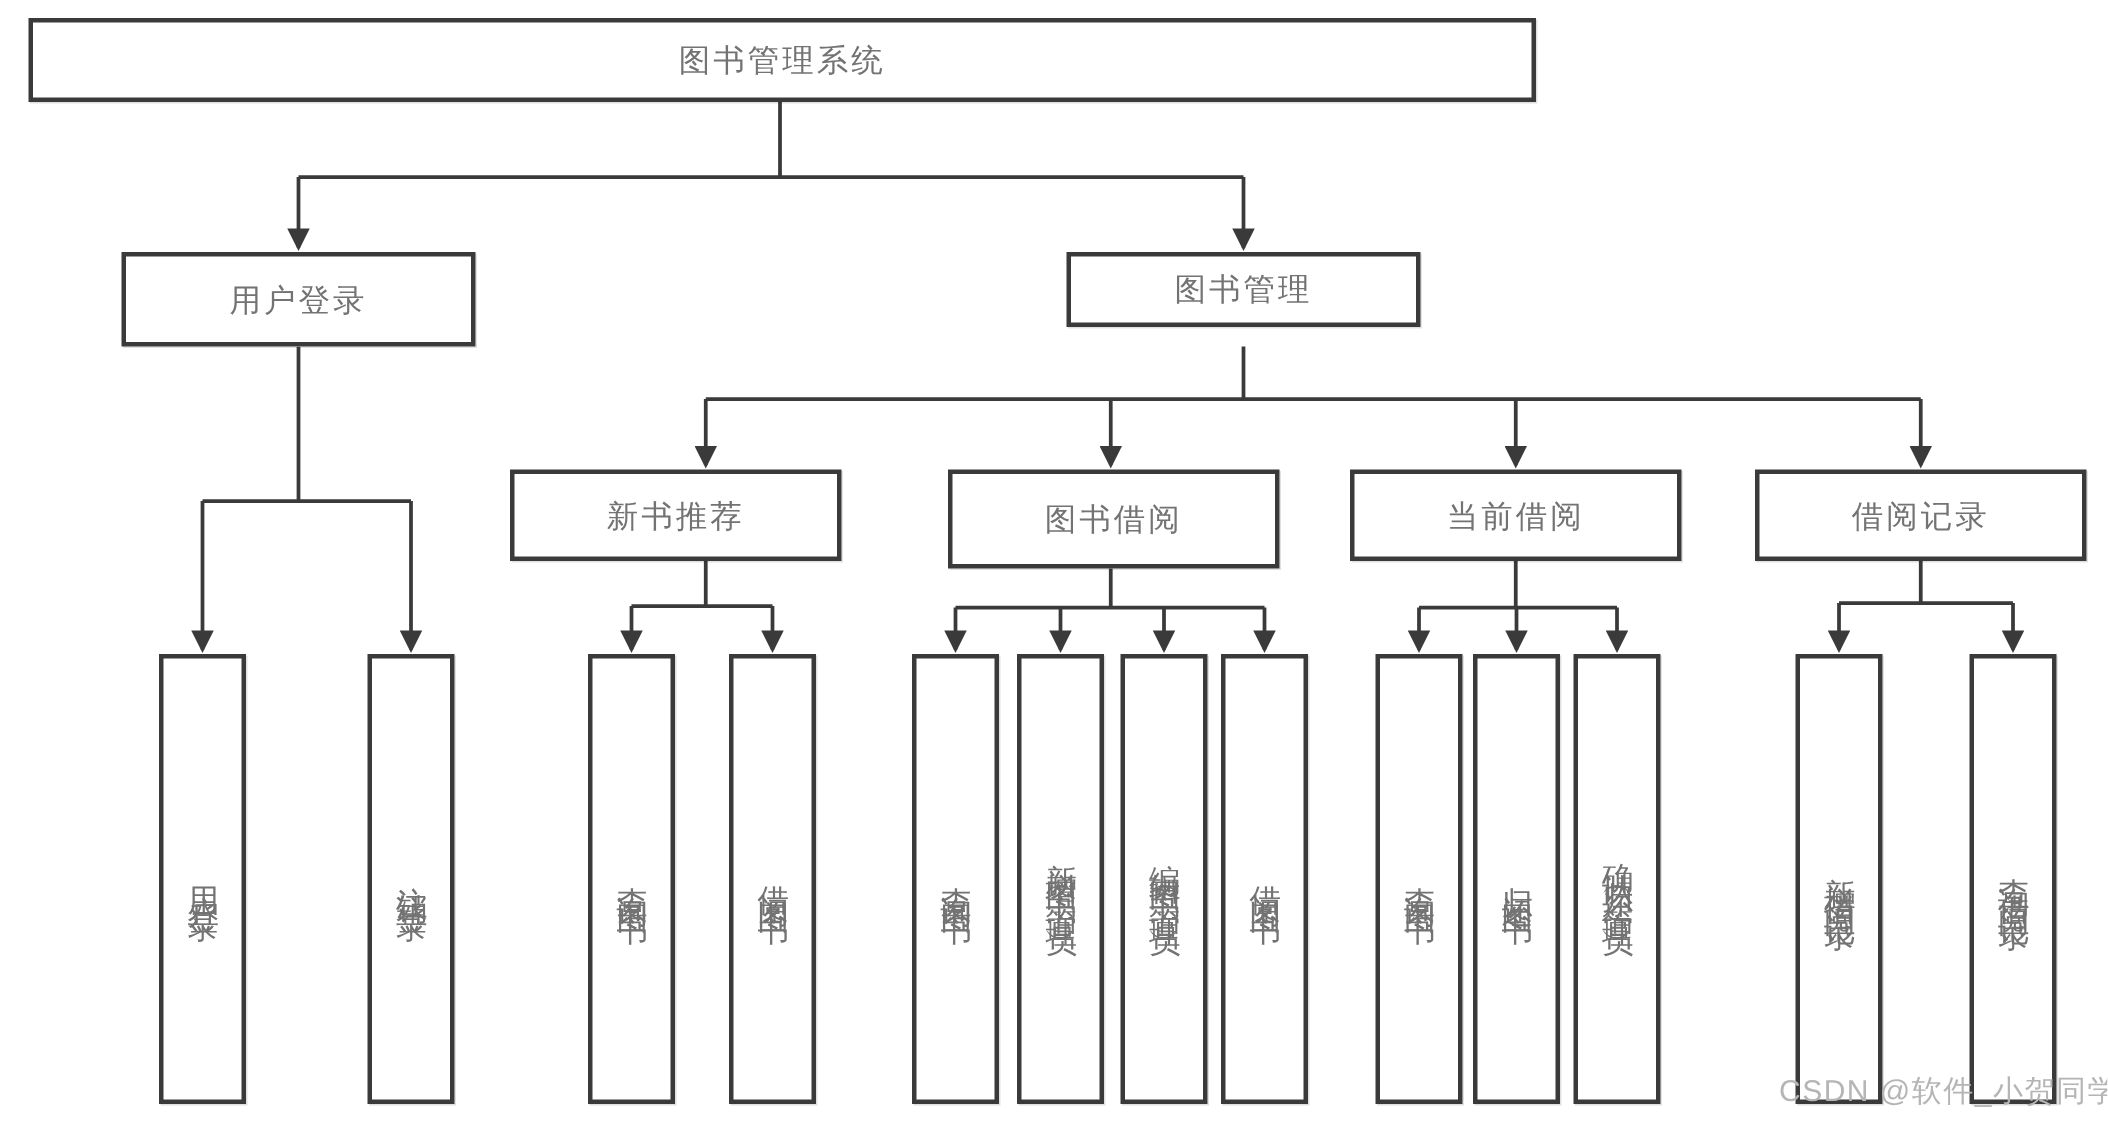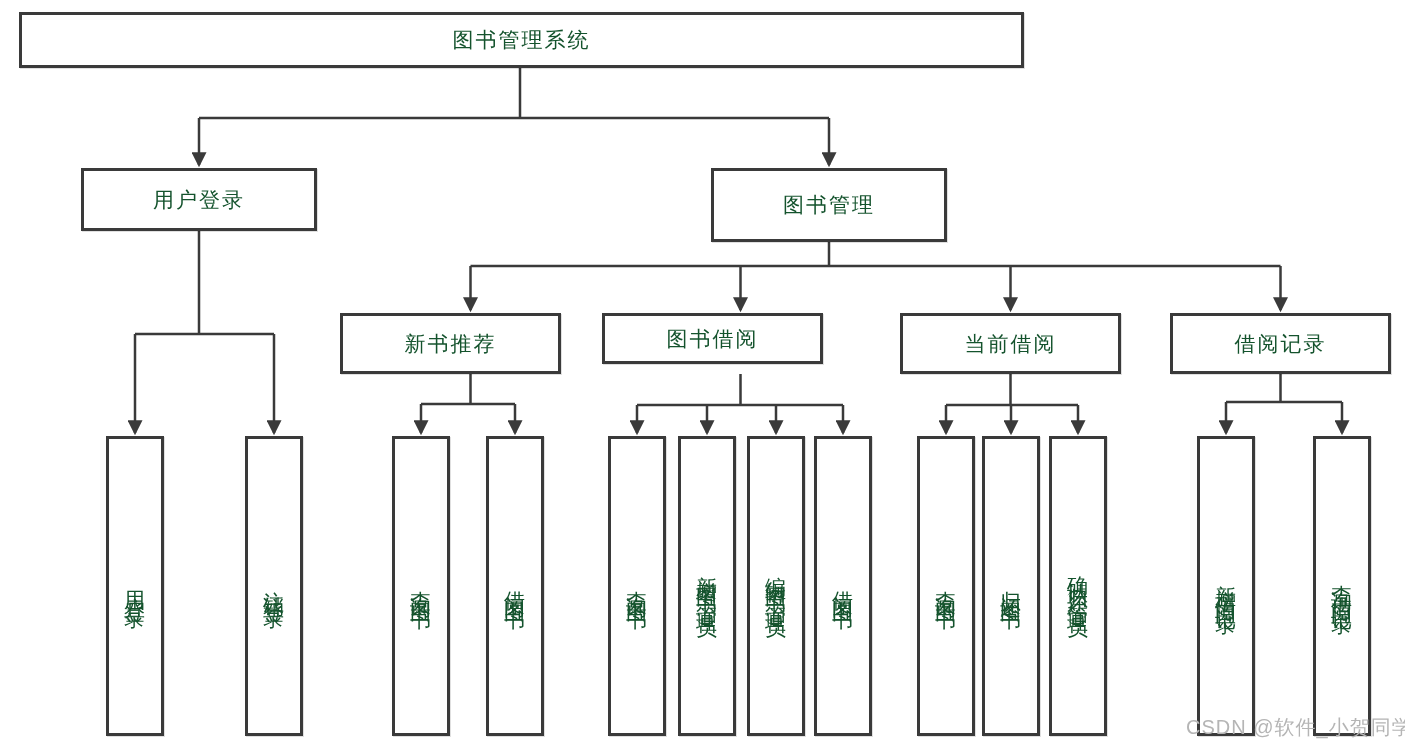--- a/index.html
+++ b/index.html
@@ -12,21 +12,21 @@
   }
   #wires{position:absolute;left:0;top:0;width:1405px;height:747px;}
   .box{
     position:absolute;
     box-sizing:border-box;
     background:#ffffff;
     border:3px solid #3a3a3a;
     display:flex;
     align-items:center;
     justify-content:center;
-    color:#14532d;
+    color:#737373;
     font-size:21px;
     letter-spacing:2px;
     text-align:center;
     box-shadow:1px 1px 0 rgba(0,0,0,0.12);
   }
   .box.v{
     writing-mode:vertical-rl;
     text-orientation:mixed;
     letter-spacing:6px;
     font-size:21px;
@@ -89,28 +89,28 @@
     </g>
   </svg>
 
   <div class="box" style="left:19px;top:12px;width:1005px;height:56px">
     <span>图书管理系统</span>
   </div>
 
   <div class="box" style="left:81px;top:168px;width:236px;height:63px">
     <span>用户登录</span>
   </div>
-  <div class="box" style="left:711px;top:168px;width:236px;height:74px">
+  <div class="box" style="left:711px;top:168px;width:236px;height:50px">
     <span>图书管理</span>
   </div>
 
   <div class="box" style="left:340px;top:313px;width:221px;height:61px">
     <span>新书推荐</span>
   </div>
-  <div class="box" style="left:602px;top:313px;width:221px;height:51px">
+  <div class="box" style="left:632px;top:313px;width:221px;height:66px">
     <span>图书借阅</span>
   </div>
   <div class="box" style="left:1170px;top:313px;width:221px;height:61px">
     <span>借阅记录</span>
   </div>
   <div class="box" style="left:900px;top:313px;width:221px;height:61px">
     <span>当前借阅</span>
   </div>
 
   <div class="box v" style="left:106px;top:436px;width:58px;height:300px">

